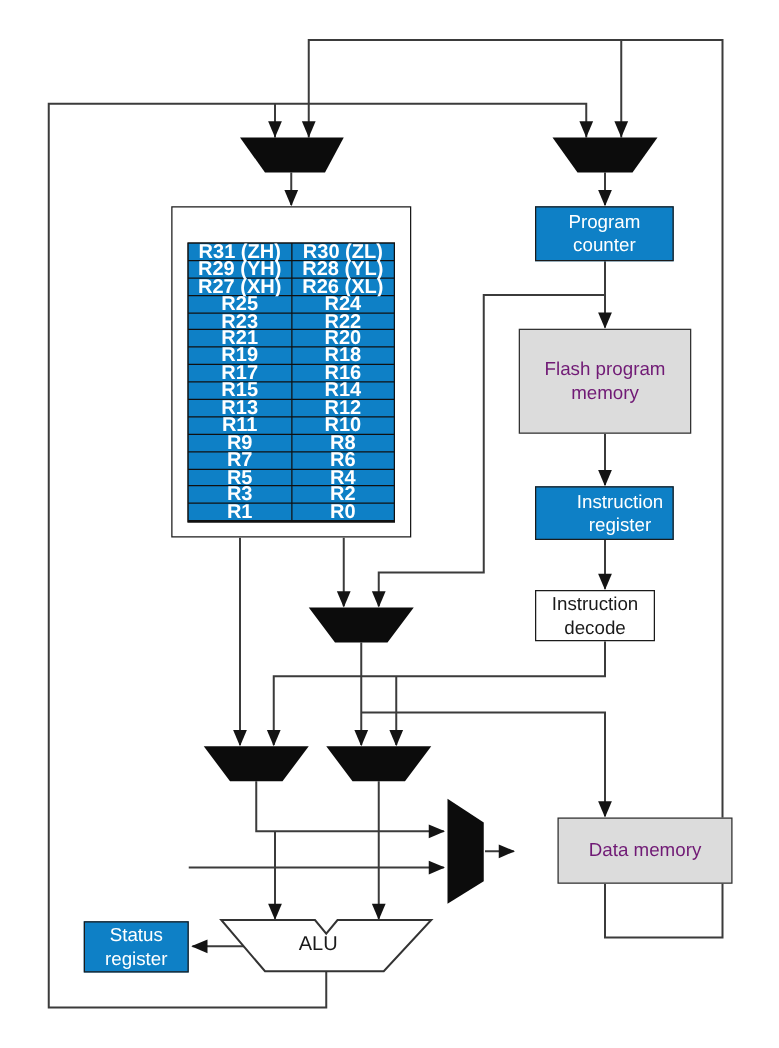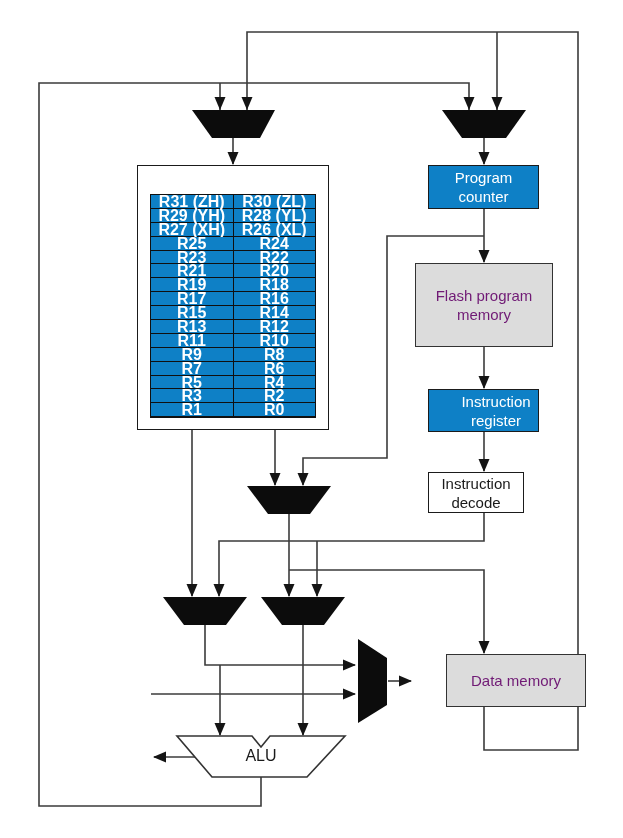--- a/index.html
+++ b/index.html
@@ -15,21 +15,21 @@
   .white{background:#ffffff;color:#1a1a1a;border:1.6px solid #1b1b1b;}
   .pad{padding:0 6px;}
   #rf-box{position:absolute;left:137px;top:165px;width:192px;height:265px;box-sizing:border-box;
           background:#ffffff;border:1.7px solid #1a1a1a;z-index:2;}
   #rf-title{position:absolute;left:0;top:6px;width:100%;text-align:center;font-size:15px;color:#111;}
   #rf-table{position:absolute;left:12px;top:28px;width:166px;height:224px;box-sizing:border-box;
             border:1px solid #101010;background:#101010;}
   #rf-grid{display:grid;grid-template-columns:1fr 1fr;grid-auto-rows:12.9px;gap:1px;height:100%;}
   .reg-cell{background:#0E80C6;color:#ffffff;font-size:16px;font-weight:bold;
             display:flex;align-items:center;justify-content:center;line-height:11px;}
-  #alu-label{position:absolute;left:239px;top:747px;width:44px;text-align:center;
+  #alu-label{position:absolute;left:239px;top:747px;width:44px;text-align:left;
              font-size:16px;color:#1a1a1a;z-index:2;}
 </style>
 </head>
 <body>
 
 <div id="stage">
 
   <svg id="wires" width="623" height="838" viewBox="0 0 623 838">
     <g fill="none" stroke="#3B3B3B" stroke-width="1.6" stroke-linejoin="miter">
       <path d="M484 707 V750 H578 V32 H247 V110"></path>
@@ -146,16 +146,19 @@
 
   <div class="box white" style="left:428px;top:472px;width:96px;height:41px;">
     <span class="pad">Instruction decode</span>
   </div>
 
   <div class="box grey" style="left:414px;top:654px;width:140px;height:53px;margin-left:32px;">
     <span class="pad">Data memory</span>
   </div>
 
 
+  <div class="box blue" style="left:67px;top:737px;width:84px;height:41px;">
+    <span class="pad">Status register</span>
+  </div>
 
   <div id="alu-label">ALU</div>
 
 </div>
 
 </body></html>

